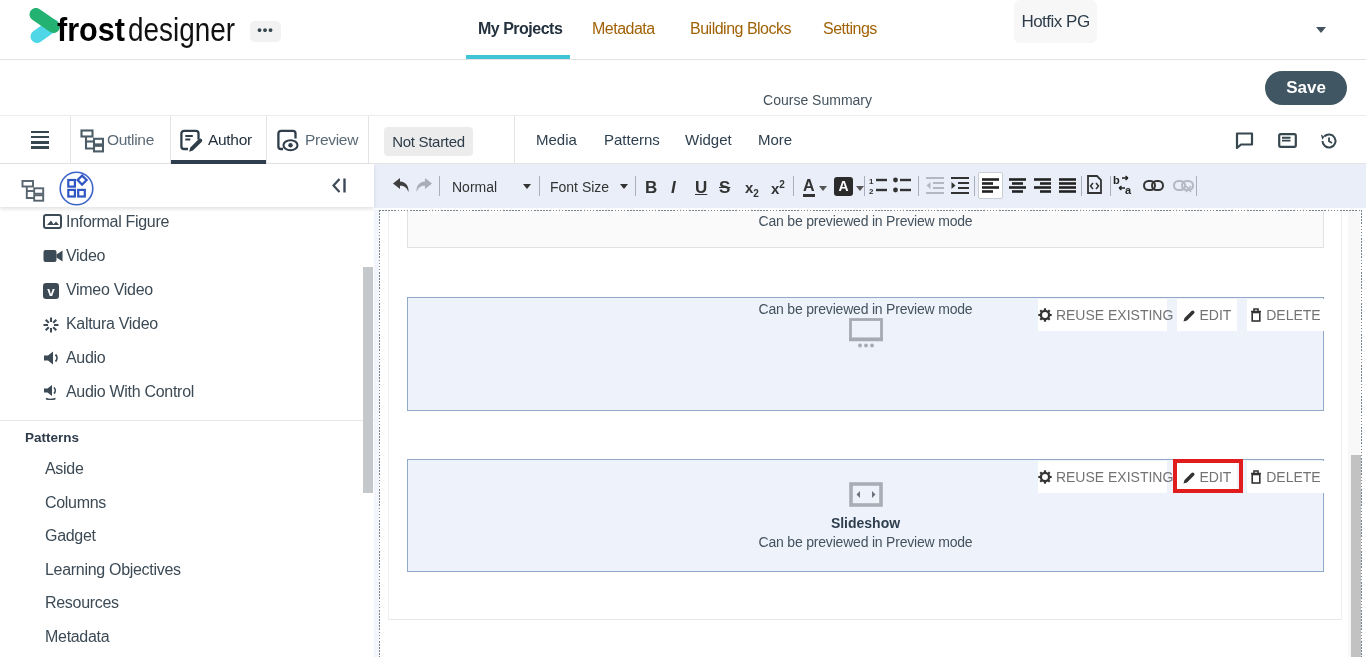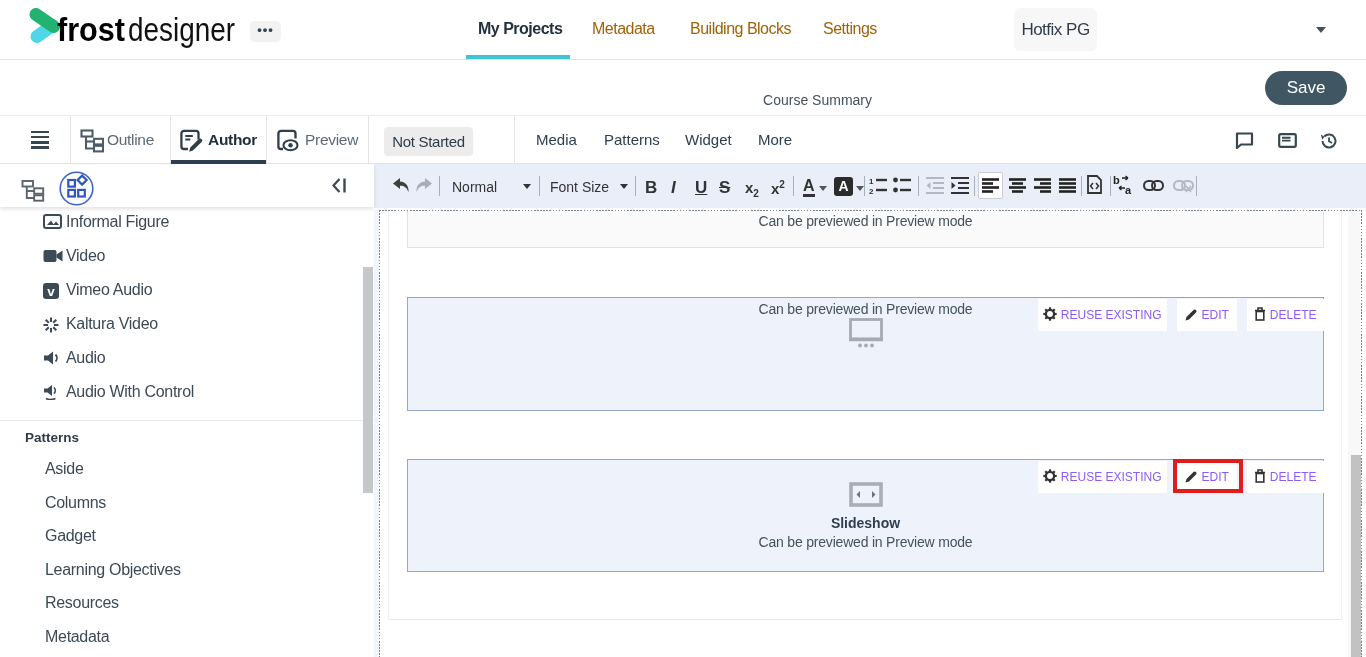--- a/index.html
+++ b/index.html
@@ -12,34 +12,34 @@
 #hdr { position:absolute; left:0; top:0; width:1366px; height:60px; background:#fff;
   border-bottom:1px solid #e2e2e2; }
 #logo { position:absolute; left:28px; top:6px; }
 #dotsbtn { position:absolute; left:250px; top:21px; width:31px; height:21px;
   background:#f2f2f2; border-radius:5px; color:#37474f; font-size:13px; font-weight:bold;
   text-align:center; line-height:17px; letter-spacing:1px; }
 .navitem { position:absolute; top:19.5px; font-size:16px; color:#a16207; letter-spacing:-0.5px; }
 #nav1 { left:478px; font-weight:bold; color:#23313f; }
 #nav1u { position:absolute; left:466px; top:55px; width:104px; height:4px; background:#3fc5d5; }
 #nav2 { left:592px; } #nav3 { left:690px; } #nav4 { left:823px; }
-#hotfix { position:absolute; left:1014px; top:8px; width:83px; height:43px; background:#f7f7f7;
+#hotfix { position:absolute; left:1014px; top:0; width:83px; height:43px; background:#f7f7f7;
   border-radius:6px; font-size:17px; color:#2e3c4a; text-align:center; line-height:43px; letter-spacing:-0.5px; }
 #ap { position:absolute; left:1288px; top:19px; font-size:17px; color:#33475a;margin-top:44px; }
 #apcaret { position:absolute; left:1316px; top:27px; width:0; height:0;
   border-left:5px solid transparent; border-right:5px solid transparent; border-top:6px solid #42525e; }
 
 
 #titlerow { position:absolute; left:0; top:61px; width:1366px; height:54.5px; background:#fff;
   border-bottom:1px solid #ececec; }
 #demo { position:absolute; left:472px; top:66px; width:400px; text-align:center;
   font-size:18.5px; font-weight:bold; color:#22303e; }
 #coursesum { position:absolute; left:472px; top:92px; width:400px; text-align:right;
   font-size:14px; color:#43525e; }
-#savebtn { position:absolute; left:1265px; top:71px; width:82px; height:34px; background:#405763; border-radius:17px; color:#fff; font-size:17px; font-weight:normal; text-align:center; line-height:34px; }
+#savebtn { position:absolute; left:1265px; top:71px; width:82px; height:34px; background:#405763; border-radius:17px; color:#fff; font-size:17px; font-weight:bold; text-align:center; line-height:34px; }
 
 
 #tabrow { position:absolute; left:0; top:116px; width:1366px; height:47.5px; background:#fff;
   border-bottom:1px solid #e4e4e4; }
 .vsep { position:absolute; top:0; width:1px; height:46.5px; background:#e4e4e4; }
 #hamb { position:absolute; left:31px; top:15px; }
 #hamb div { width:18px; height:2.4px; background:#37474f; margin-bottom:2.7px; }
 .tabico { position:absolute; top:13px; }
 .tabtxt { position:absolute; top:15px; font-size:15.5px; color:#5b6a76; letter-spacing:-0.3px; }
 #authoru { position:absolute; left:171px; top:44px; width:95px; height:4px; background:#2f3e4e; }
@@ -79,21 +79,21 @@
 #dashright { position:absolute; left:1361px; top:210px; width:1px; height:447px;
   background-image:repeating-linear-gradient(180deg,#76828e 0 1.6px,transparent 1.6px 3.1px); }
 #wrapper { position:absolute; left:388px; top:211px; width:954px; height:409px; background:#fff;
   border-left:1px solid #efefef; border-right:1px solid #efefef; border-bottom:1px solid #e8e8e8; }
 #cutblock { position:absolute; left:407px; top:211px; width:917px; height:37px; background:#fafafa;
   border:1px solid #e2e2e2; border-top:none; }
 #cutblock .bt { width:100%; text-align:center; margin-top:1.5px; font-size:14px; color:#44525e; letter-spacing:-0.2px; }
 .blueblock { position:absolute; left:407px; width:917px; background:#eef3fb; border:1px solid #90a9c9; }
 #slideline { top:297px; height:114px; }
 #slideshow { top:459px; height:113px; }
-.btnbox { position:absolute; top:1px; height:32px; background:#fff; font-size:12px; color:#8b5cf6;
+.btnbox { position:absolute; top:1px; height:32px; background:#fff; font-size:14px; color:#737373;
   line-height:32px; text-align:center; white-space:nowrap; }
 .bico { position:relative; top:2px; }
 .bname { text-align:center; font-size:14px; font-weight:bold; color:#2f3e4e; }
 .bdesc { text-align:center; font-size:14px; color:#44525e; letter-spacing:-0.2px; }
 #redbox { position:absolute; left:1173px; top:459px; width:70px; height:34px;
   border:4.5px solid #e11c1c; background:transparent; z-index:9; }
 #cscroll-track { position:absolute; left:1348px; top:211px; width:12px; height:446px; background:#f8f8f8; }
 #cscroll { position:absolute; left:1351px; top:455px; width:10px; height:202px; background:#c2c2c2; }
 </style>
 </head>
@@ -142,21 +142,21 @@
         <rect x="14" y="9.8" width="9" height="5.6" fill="#fff"></rect>
         <rect x="14" y="16.8" width="9" height="5.6" fill="#fff"></rect>
       </g>
     </svg>
     <div class="tabtxt" style="left:107px">Outline</div>
     <svg class="tabico" style="left:179px; top:13px" width="24" height="24" viewBox="0 0 24 24">
       <path d="M19.5 10.5 V4.5 a2.6 2.6 0 0 0 -2.6 -2.6 H5 a2.6 2.6 0 0 0 -2.6 2.6 V17.4 a2.6 2.6 0 0 0 2.6 2.6 H9" fill="none" stroke="#2f3e4a" stroke-width="2.3"></path>
       <path d="M6.3 7 h7.5 M6.3 10.5 h5" stroke="#2f3e4a" stroke-width="1.9"></path>
       <path d="M10.2 22.7 l0.9 -3.9 8.7 -8.7 a1.95 1.95 0 0 1 2.8 2.8 l-8.7 8.7 z" fill="#2f3e4a"></path>
     </svg>
-    <div class="tabtxt" style="left:208px; font-weight:bold; color:#1f2d3a">Author</div>
+    <div class="tabtxt" style="left:208px; font-weight:normal; color:#1f2d3a">Author</div>
     <div id="authoru"></div>
     <svg class="tabico" style="left:276px; top:13px" width="25" height="24" viewBox="0 0 25 24">
       <path d="M19.5 9.5 V4.5 a2.6 2.6 0 0 0 -2.6 -2.6 H5 a2.6 2.6 0 0 0 -2.6 2.6 V17.4 a2.6 2.6 0 0 0 2.6 2.6 H7" fill="none" stroke="#2f3e4a" stroke-width="2.3"></path>
       <ellipse cx="14.5" cy="16.2" rx="7" ry="5" fill="#fff" stroke="#2f3e4a" stroke-width="2.1"></ellipse>
       <circle cx="14.5" cy="16.2" r="2.2" fill="#2f3e4a"></circle>
     </svg>
     <div class="tabtxt" style="left:305px">Preview</div>
     <div id="notstarted">Not Started</div>
     <div class="menuitem" style="left:536px">Media</div>
     <div class="menuitem" style="left:604px">Patterns</div>
@@ -209,21 +209,21 @@
   <div class="sitem abs" style="top:213px">Informal Figure</div>
   <svg class="sico abs" style="top:249px" width="20" height="14" viewBox="0 0 20 14">
     <rect x="0.5" y="1" width="13" height="12" rx="2" fill="#3c4a55"></rect>
     <path d="M13.5 5.5 L19.5 1.5 V12.5 L13.5 8.5 z" fill="#3c4a55"></path>
   </svg>
   <div class="sitem abs" style="top:247px">Video</div>
   <svg class="sico abs" style="top:283px" width="16" height="16" viewBox="0 0 16 16">
     <rect x="0" y="0" width="16" height="16" rx="3" fill="#3c4a55"></rect>
     <text x="8" y="13" font-size="13.5" font-weight="bold" fill="#fff" text-anchor="middle">v</text>
   </svg>
-  <div class="sitem abs" style="top:281px">Vimeo Audio</div>
+  <div class="sitem abs" style="top:281px">Vimeo Video</div>
   <svg class="sico abs" style="top:317px" width="16" height="16" viewBox="0 0 16 16">
     <g stroke="#3c4a55" stroke-width="2">
       <line x1="8" y1="0.5" x2="8" y2="5"></line>
         <line x1="8" y1="11" x2="8" y2="15.5"></line>
       <line x1="0.5" y1="8" x2="5" y2="8"></line>
         <line x1="11" y1="8" x2="15.5" y2="8"></line>
       <line x1="2.7" y1="2.7" x2="5.8" y2="5.8"></line>
         <line x1="10.2" y1="10.2" x2="13.3" y2="13.3"></line>
       <line x1="13.3" y1="2.7" x2="10.2" y2="5.8"></line>
         <line x1="5.8" y1="10.2" x2="2.7" y2="13.3"></line>

